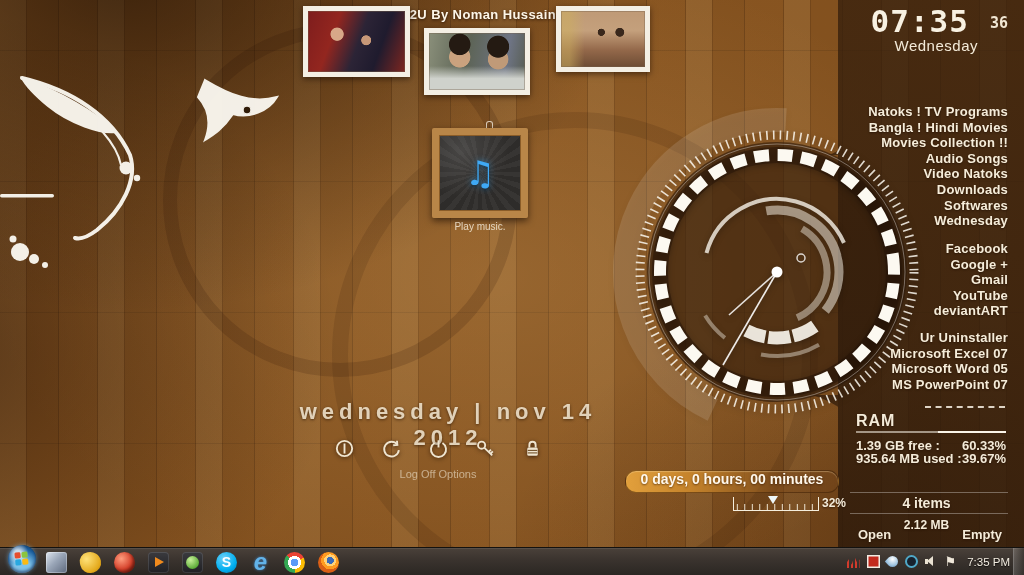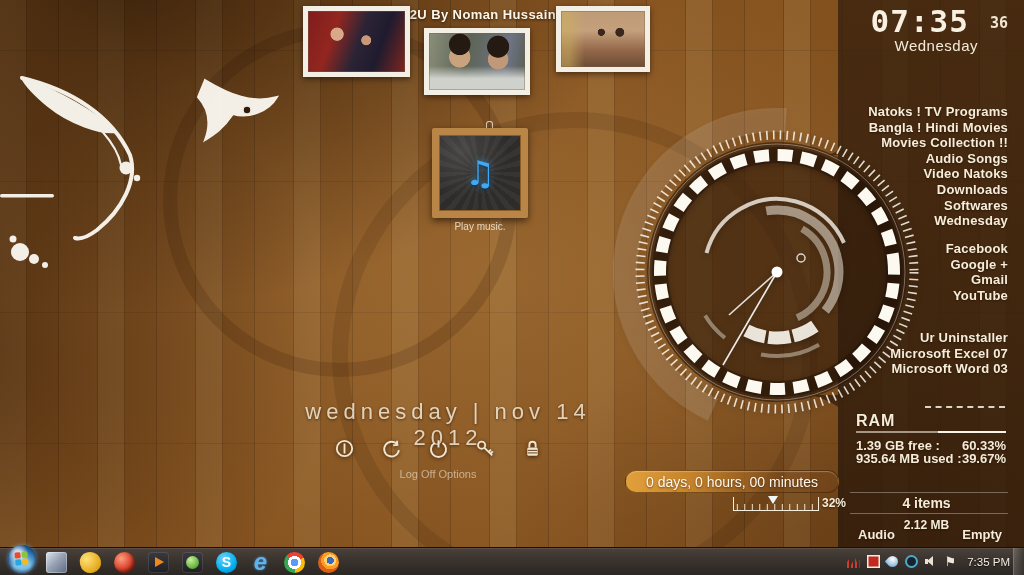--- a/index.html
+++ b/index.html
@@ -65,21 +65,21 @@
     text-shadow:0 0 6px rgba(63,169,245,.7), 0 2px 3px rgba(0,0,0,.6);}
   #music-caption{left:432px;top:221px;width:96px;text-align:center;font-size:10px;color:rgba(242,233,215,.85);}
 
   
   #big-clock{left:272px;top:252px;width:350px;height:155px;display:flex;
     font-family:"DejaVu Sans ExtraLight","DejaVu Sans",sans-serif;font-weight:200;
     font-size:146px;line-height:150px;letter-spacing:2px;}
   #big-hours{color:#ede3d0;text-shadow:0 2px 6px rgba(40,18,4,.5);}
   #big-mins{color:#35bfad;text-shadow:0 2px 6px rgba(20,40,35,.4);}
   #big-date{left:278px;top:399px;width:340px;text-align:center;font-size:22px;letter-spacing:5px;
-    color:rgba(242,230,207,.88);text-shadow:0 1px 3px rgba(35,17,4,.6);font-weight:400;}
+    color:rgba(242,230,207,.88);text-shadow:0 1px 3px rgba(35,17,4,.6);font-weight:700;}
 
   
   #power-row{left:332px;top:436px;width:212px;display:flex;justify-content:space-between;align-items:center;}
   .pbtn{width:24px;height:24px;display:flex;align-items:center;justify-content:center;cursor:pointer;}
   .pbtn svg{filter:drop-shadow(0 1px 2px rgba(30,12,0,.7));}
   #logoff-label{left:332px;top:468px;width:212px;text-align:center;font-size:11px;color:rgba(240,230,210,.6);}
 
   
   #panel-bar{left:838px;top:0;width:186px;height:575px;background:linear-gradient(180deg,rgba(54,31,12,.78),rgba(44,25,10,.82));}
   #panel-circle{left:647px;top:142px;width:260px;height:260px;border-radius:50%;background:rgba(54,31,12,.68);}
@@ -122,24 +122,24 @@
   .rb-line{left:850px;width:158px;height:1px;background:rgba(255,255,255,.32);}
   #rb-line1{top:492px;}
   #rb-line2{top:513px;}
   #rb-count{left:845px;top:495px;width:163px;text-align:center;font-size:14px;font-weight:bold;}
   #rb-size{left:845px;top:518px;width:163px;text-align:center;font-size:12px;font-weight:bold;}
   #rb-open{left:858px;top:527px;font-size:13px;font-weight:bold;cursor:pointer;}
   #rb-empty{right:22px;top:527px;font-size:13px;font-weight:bold;cursor:pointer;}
 
   
   #uptime-pill{left:625px;top:470px;width:212px;height:21px;border-radius:11px;
-    display:flex;align-items:center;justify-content:center;
+    display:flex;align-items:flex-start;justify-content:center;
     background:linear-gradient(90deg,#e2a03c 0%,#c5832b 30%,rgba(130,78,28,.5) 72%,rgba(115,68,26,.4) 100%);
     border:1px solid rgba(62,32,8,.55);box-shadow:inset 0 1px 1px rgba(255,230,180,.35);
-    font-size:14px;color:#fff8ec;text-shadow:0 1px 2px rgba(50,24,5,.6);}
+    font-size:14px;color:#fff8ec;text-shadow:0 1px 2px rgba(50,24,5,.6);font-weight:bold;}
   #vol-slider{left:733px;top:497px;width:84px;height:13px;cursor:pointer;
     border-left:1.5px solid #f5eedd;border-right:1.5px solid #f5eedd;border-bottom:1.5px solid #f5eedd;
     background:repeating-linear-gradient(90deg,rgba(0,0,0,0) 0 2.8px,#f5eedd 2.8px 4px,rgba(0,0,0,0) 4px 7.5px);
     background-size:7.5px 6px;background-repeat:repeat-x;background-position:0 bottom;}
   #vol-thumb{left:40%;top:-1px;width:0;height:0;position:absolute;
     border-left:5px solid rgba(0,0,0,0);border-right:5px solid rgba(0,0,0,0);border-top:8px solid #eef6f8;}
   #vol-label{left:822px;top:496px;font-size:12px;font-weight:bold;}
 
   
   #taskbar{left:0;bottom:0;width:1024px;height:27px;
@@ -301,44 +301,46 @@
     <div class="rlink">Video Natoks</div>
     <div class="rlink">Downloads</div>
     <div class="rlink">Softwares</div>
     <div class="rlink">Wednesday</div>
   </div>
   <div class="abs rlist" id="list-web">
     <div class="rlink">Facebook</div>
     <div class="rlink">Google +</div>
     <div class="rlink">Gmail</div>
     <div class="rlink">YouTube</div>
+    <div class="rlink">deviantART</div>
   </div>
   <div class="abs rlist" id="list-apps">
     <div class="rlink">Ur Uninstaller</div>
     <div class="rlink">Microsoft Excel 07</div>
-    <div class="rlink">Microsoft Word 03</div>
+    <div class="rlink">Microsoft Word 05</div>
+    <div class="rlink">MS PowerPoint 07</div>
   </div>
   <div class="abs" id="apps-divider"></div>
 
   <div class="abs cream" id="ram-title">RAM</div>
   <div class="abs" id="ram-underline"></div>
   <div class="abs cream ram-row" id="ram-row1">
     <span>1.39 GB free :</span>
     <span>60.33%</span>
   </div>
   <div class="abs cream ram-row" id="ram-row2">
     <span>935.64 MB used :</span>
     <span>39.67%</span>
   </div>
 
   <div class="abs rb-line" id="rb-line1"></div>
   <div class="abs cream" id="rb-count">4 items</div>
   <div class="abs rb-line" id="rb-line2"></div>
   <div class="abs cream" id="rb-size">2.12 MB</div>
-  <div class="abs cream" id="rb-open">Audio</div>
+  <div class="abs cream" id="rb-open">Open</div>
   <div class="abs cream" id="rb-empty">Empty</div>
 
   <div class="abs" id="uptime-pill">
     <span>0 days, 0 hours, 00 minutes</span>
   </div>
   <div class="abs" id="vol-slider">
     <span id="vol-thumb"></span>
   </div>
   <div class="abs cream" id="vol-label">32%</div>
 

